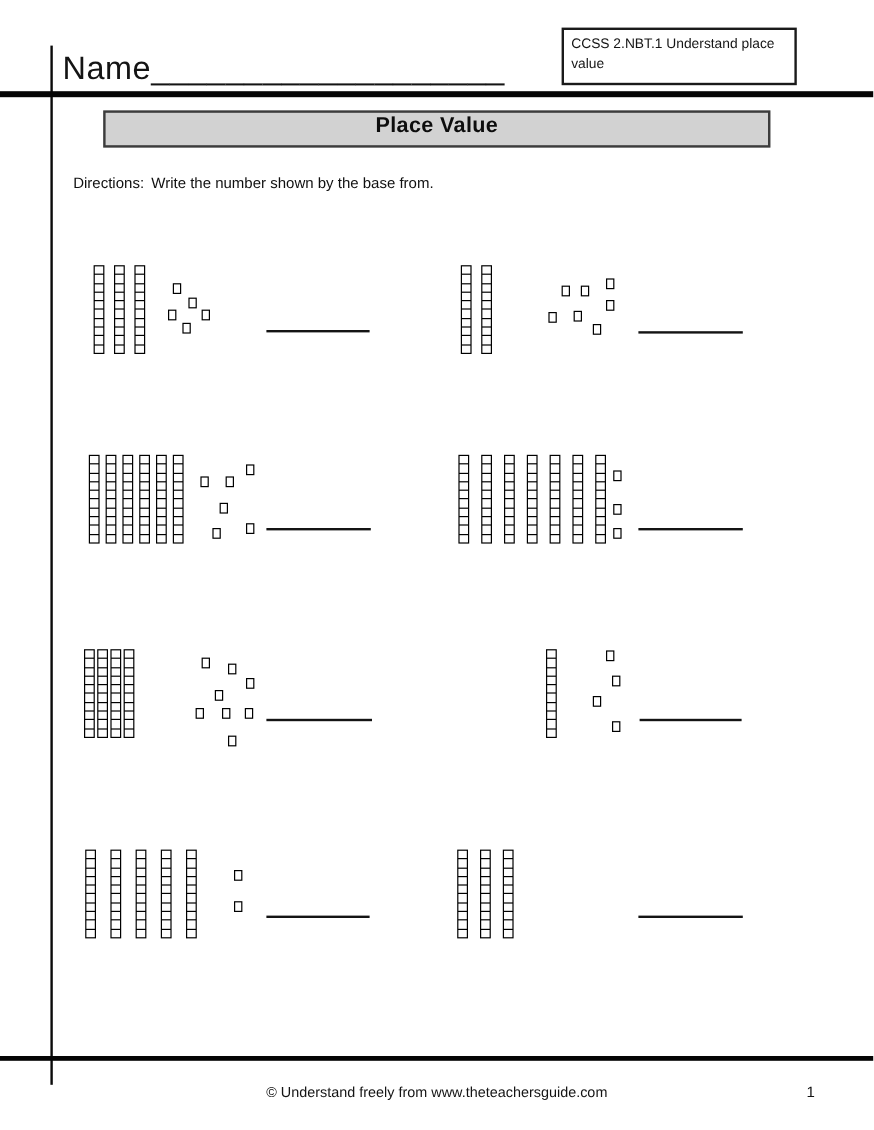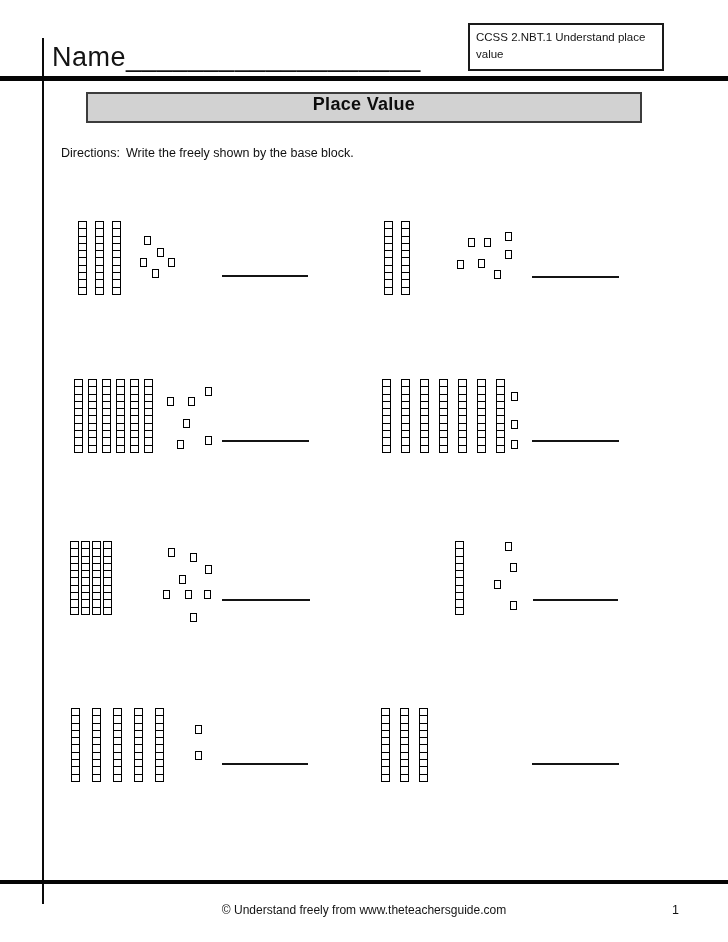--- a/index.html
+++ b/index.html
@@ -56,21 +56,21 @@
 
   <div class="ccss-box">CCSS 2.NBT.1 Understand place value</div>
 
   <div class="hrule-top"></div>
 
   <div class="title-bar">
     <span>Place Value</span>
   </div>
 
   <div class="directions">
-    <span class="dir-label">Directions:</span><span>Write the freely shown by the base block.</span>
+    <span class="dir-label">Directions:</span><span>Write the number shown by the base from.</span>
   </div>
 
   <div class="problems-layer" id="problems-layer">
       <div>
         <div class="rod" style="left: 78px; top: 221px; width: 9px; height: 74px;">
           <div class="cell"></div>
           <div class="cell"></div>
           <div class="cell"></div>
           <div class="cell"></div>
           <div class="cell"></div>

